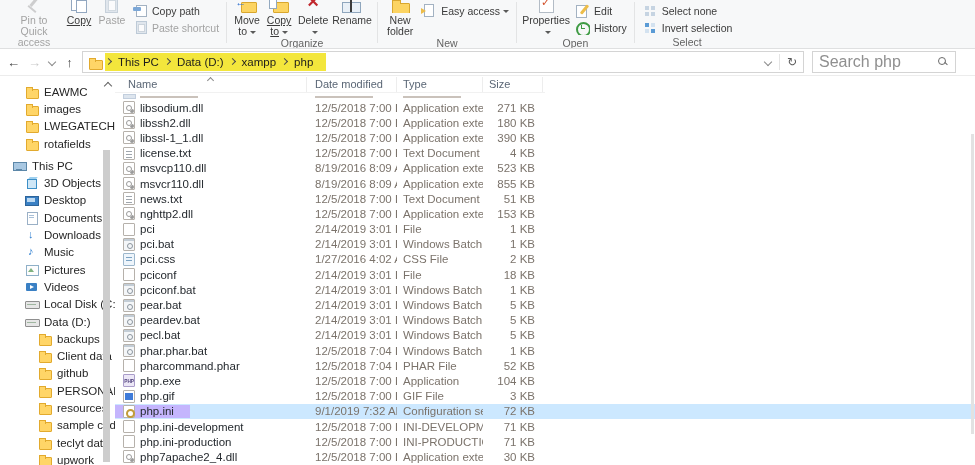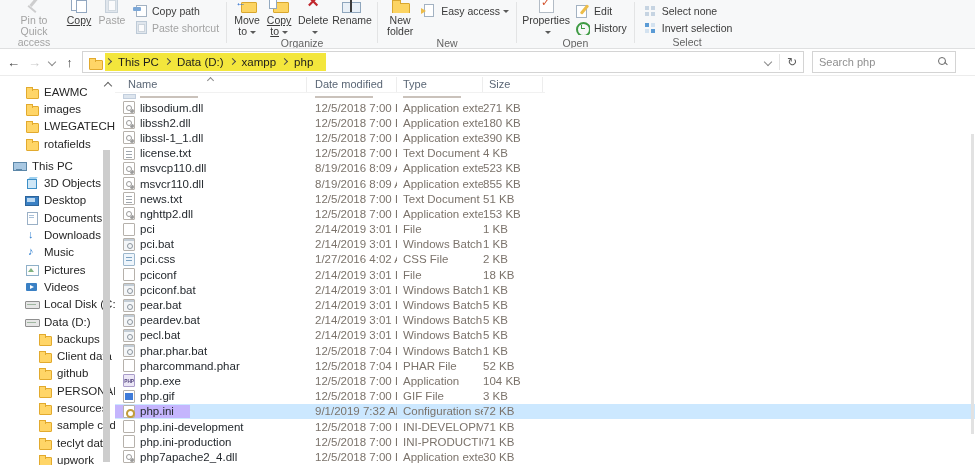--- a/index.html
+++ b/index.html
@@ -67,21 +67,21 @@
   .addr-folder::after{content:"";position:absolute;left:0;top:1px;width:5px;height:3px;background:#ffd567;border:1px solid #e2aa2e;border-bottom:none}
   .crumbs{display:flex;align-items:center;height:18px;padding:0 8px 0 0;font-size:11.5px;color:#1c1c1c}
   .crumbs.hl{background:#f3e63c}
   .crumb{padding:0 5px;white-space:nowrap;cursor:default}
   .crumb-sep{position:relative;width:8px;height:10px;flex:none}
   .crumb-sep::before{content:"";position:absolute;left:1px;top:2px;width:4px;height:4px;border-right:1px solid #4a4a4a;border-bottom:1px solid #4a4a4a;transform:rotate(-45deg)}
   .addr-right{margin-left:auto;display:flex;align-items:center}
   .addr-div{width:1px;height:16px;background:#e4e4e4;margin:0 4px}
   .refresh{font-size:12px;color:#5a5a5a;padding:0 3px}
   .search{width:144px;height:22px;border:1px solid #d4d4d4;display:flex;align-items:center;padding:0 6px;margin-left:8px;background:#fff}
-  .search input{border:none;outline:none;flex:1;min-width:0;font-size:11px;color:#333;font-family:inherit;background:transparent}
+  .search input{border:none;outline:none;flex:1;min-width:0;font-size:16px;color:#333;font-family:inherit;background:transparent}
   .search input::placeholder{color:#8f8f8f}
   .mag{position:relative;width:12px;height:12px;flex:none}
   .mag::before{content:"";position:absolute;left:1px;top:1px;width:6px;height:6px;border:1px solid #6b6b6b;border-radius:50%}
   .mag::after{content:"";position:absolute;left:7px;top:7px;width:4px;height:1px;background:#6b6b6b;transform:rotate(45deg)}
 
   
   .content{display:flex;height:389px;position:relative}
   .sidebar{width:115px;flex:none;position:relative;padding-top:7px;overflow:hidden}
   .srow{height:17.3px;display:flex;align-items:center;font-size:11.5px;color:#262626;white-space:nowrap;cursor:default}
   .srow.gap{margin-top:5px}
@@ -118,21 +118,21 @@
   .sortchev{position:absolute;left:92px;top:0;width:8px;height:6px}
   .sortchev::before{content:"";position:absolute;left:1px;top:2px;width:4px;height:4px;border-left:1px solid #8a8a8a;border-top:1px solid #8a8a8a;transform:rotate(45deg)}
   .c0{width:192px;padding-left:13px}
   .c1{width:90px;padding-left:8px}
   .c2{width:86px;padding-left:6px}
   .c3{width:60px;padding-left:6px}
   .frow{height:15.2px;display:flex;align-items:center;font-size:11.5px;cursor:default}
   .frow .c0{padding-left:0;display:flex;border:none}
   .frow .fcell{border:none;overflow:hidden;white-space:nowrap}
   .frow .c1,.frow .c2{color:#7b736b}
-  .frow .c3{color:#7b736b;padding:0 8px 0 0}
+  .frow .c3{color:#7b736b;text-align:right;padding:0 8px 0 0}
   .fname{color:#24292e;white-space:nowrap}
   .namewrap{display:flex;align-items:center;padding-left:8px;height:100%}
   .namewrap.hl{background:#c4b5fd;padding-right:16px;margin-right:auto}
   .frow.selected{background:#cce8ff}
   .frow.clipped{height:7px;position:relative}
   .frow.clipped::before{content:"";position:absolute;left:8px;bottom:1px;width:11px;height:3px;background:#dde5ee;border:1px solid #c2cedd}
   .frow.clipped::after{content:"";position:absolute;left:25px;bottom:2px;width:58px;height:2px;background:#cac2bb;box-shadow:175px 0 #cac2bb,263px 0 #cac2bb,367px 0 0 -15px #cac2bb}
   .win-scroll{position:absolute;right:1px;top:58px;width:3px;height:300px;background:#e2e2e2}
   .fic{position:relative;width:12px;height:13px;flex:none;margin-right:5px;background:#fff;border:1px solid #b6b1ab;border-radius:1px}
   .fic::before,.fic::after{content:"";position:absolute}

